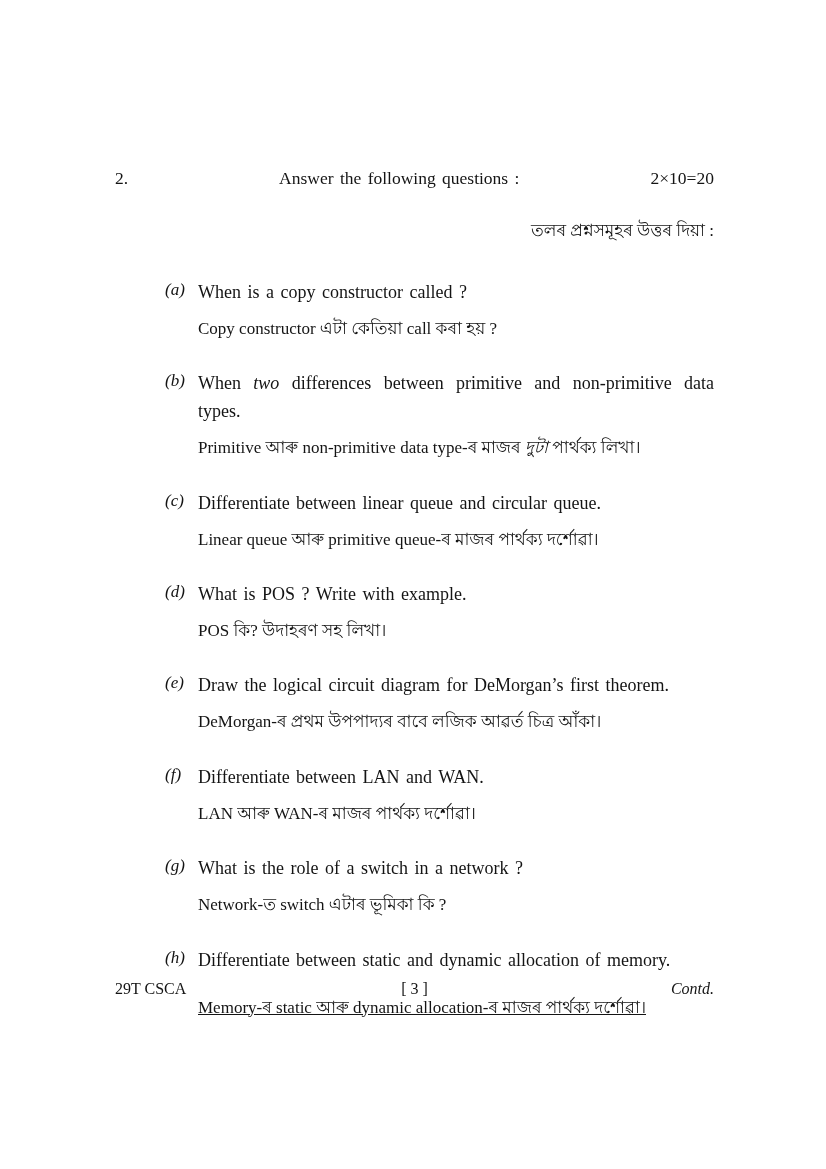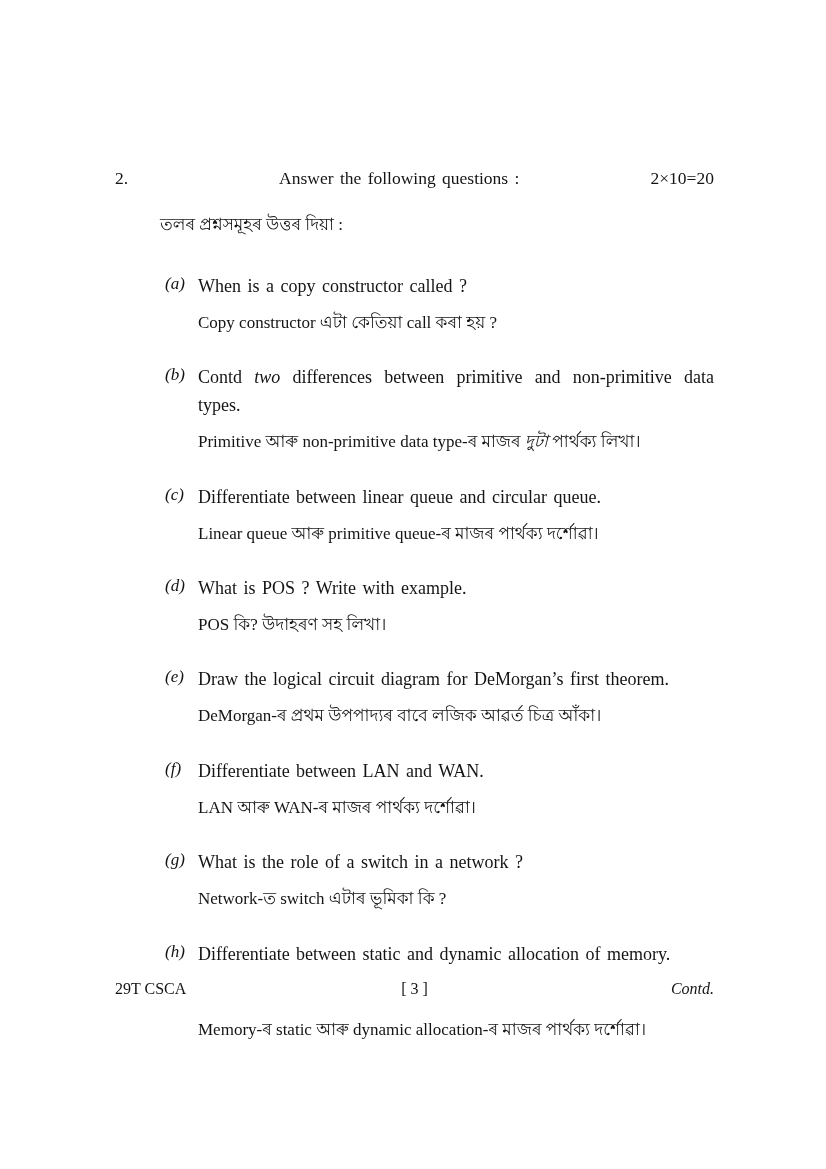--- a/index.html
+++ b/index.html
@@ -36,23 +36,24 @@
   .q-title {
     flex: 1 1 auto;
     word-spacing: 2px;
     text-align: center;
   }
   .q-marks {
     flex: 0 0 auto;
     margin-left: 12px;
   }
   .q-header-as {
-    margin-top: 22px;
+    margin-top: 28px;
     margin-left: 45px;
     font-size: 17px;
+    text-align: right;
   }
   
   .q-items {
     margin-top: 34px;
     margin-left: 50px;
   }
   .q-item {
     display: flex;
     margin-bottom: 29px;
   }
@@ -71,21 +72,22 @@
     text-align: justify;
     word-spacing: 2px;
     margin: 0;
   }
   .q-item .as {
     font-size: 17px;
     line-height: 1.5;
     margin: 9px 0 0 0;
   }
   .q-item .as.big-gap {
-    margin-top: 48px;
+    margin-top: 20px;
+    text-decoration: underline;
   }
   .em {
     font-style: italic;
   }
   
   .footer {
     position: absolute;
     top: 980px;
     left: 115px;
     right: 112px;
@@ -126,21 +128,21 @@
         <span class="q-item-label">(a)</span>
         <div class="q-item-body">
           <p class="en">When is a copy constructor called ?</p>
           <p class="as">Copy constructor এটা কেতিয়া call কৰা হয় ?</p>
         </div>
       </div>
 
       <div class="q-item">
         <span class="q-item-label">(b)</span>
         <div class="q-item-body">
-          <p class="en"><span>Contd </span><span class="em">two</span><span> differences between primitive and non-primitive data types.</span></p>
+          <p class="en"><span>When </span><span class="em">two</span><span> differences between primitive and non-primitive data types.</span></p>
           <p class="as"><span>Primitive আৰু non-primitive data type-ৰ মাজৰ </span><span class="em">দুটা</span><span> পাৰ্থক্য লিখা।</span></p>
         </div>
       </div>
 
       <div class="q-item">
         <span class="q-item-label">(c)</span>
         <div class="q-item-body">
           <p class="en">Differentiate between linear queue and circular queue.</p>
           <p class="as">Linear queue আৰু primitive queue-ৰ মাজৰ পাৰ্থক্য দৰ্শোৱা।</p>
         </div>

